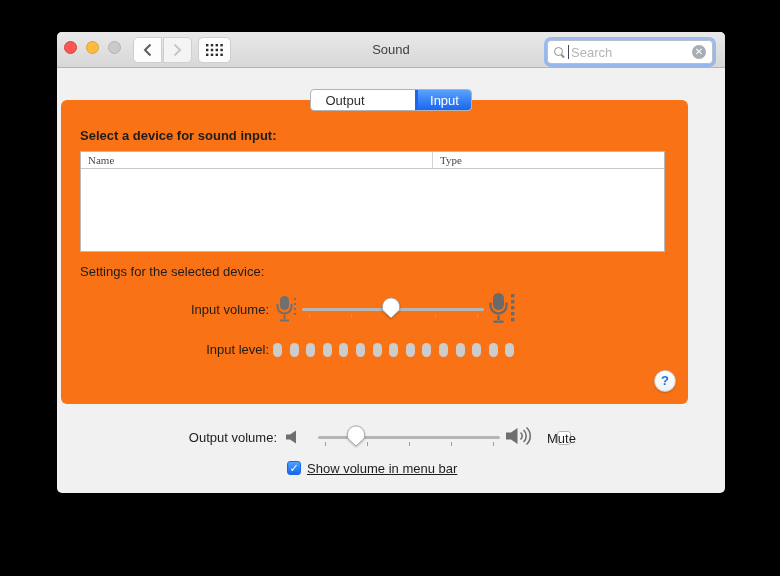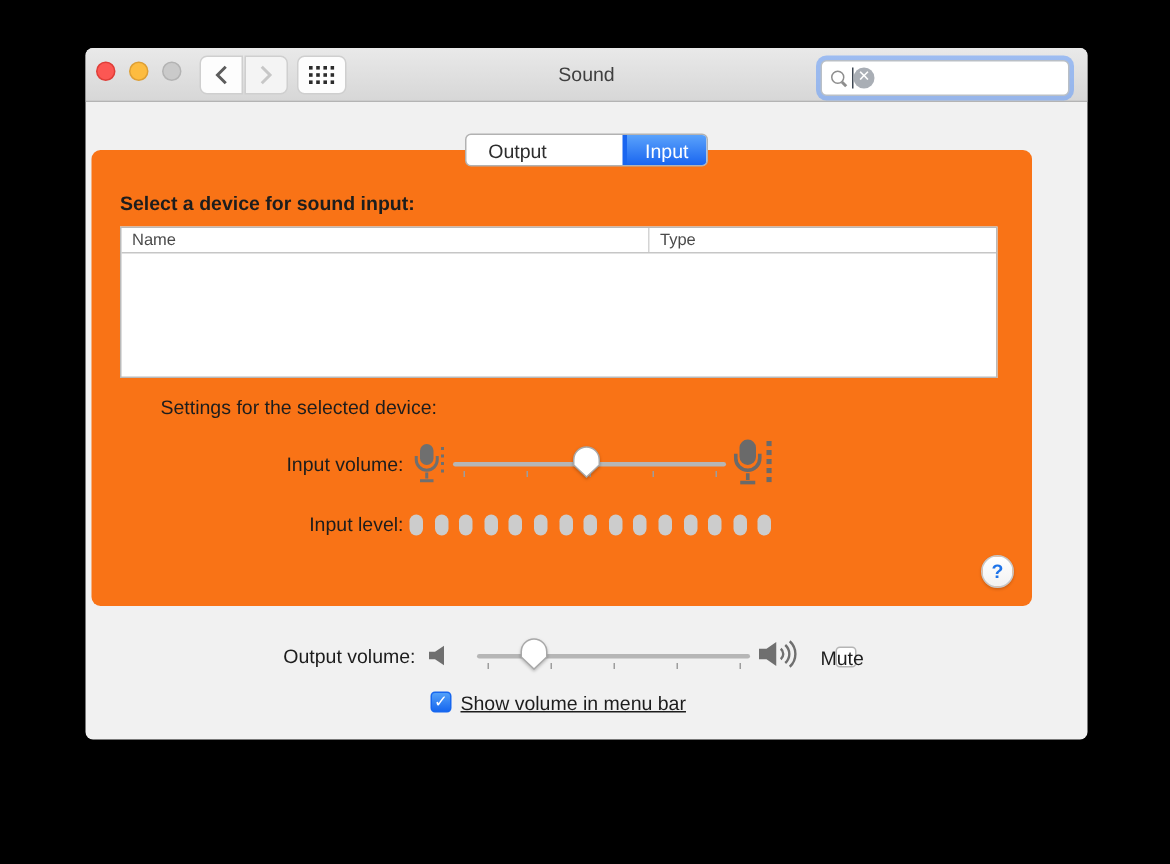--- a/index.html
+++ b/index.html
@@ -50,26 +50,26 @@
   .tab { font-size:13px; color:#2d2d2d; display:flex; align-items:center; justify-content:center; }
   .tab + .tab { border-left:3px solid #4d7c0f; }
   .tab.t0 { width:108px; } .tab.t1 { width:68px; } .tab.t2 { width:56px; }
   .tab.selected { background:linear-gradient(#5aa2fb,#1a66f0); color:#fff; border-left-color:#1a66f0;margin-left:36px; }
 
   
   .panel { position:absolute; left:4px; top:68px; width:627px; height:304px;
            background:#f97316; border-radius:6px; }
   .lbl { font-size:13px; color:#1d1d1d; }
   .select-label { position:absolute; left:19px; top:28px; font-weight:bold; }
-  .settings-label { position:absolute; left:19px; top:164px;margin-left:27px; }
+  .settings-label { position:absolute; left:19px; top:164px; }
 
   .dtable { position:absolute; left:19px; top:51px; width:585px; height:101px;
             background:#fff; border:1px solid #b9b9b9; }
   .thead { position:relative; height:17px; border-bottom:1px solid #c6c6c6; display:flex; }
-  .th { font-size:11px; color:#4a4a4a; line-height:17px; }
+  .th { font-size:11px; color:#4a4a4a; line-height:17px;font-family:Liberation Serif, serif; }
   .th.c-name { width:351px; padding-left:7px; }
   .th.c-type { padding-left:7px; border-left:1px solid #d4d4d4; }
   .trow { display:flex; height:22px; border-bottom:1px solid #ececec; }
   .trow.selected { background:#d9d9d9; border-bottom-color:#d9d9d9; }
   .cell { font-size:13px; line-height:22px; color:#161616; white-space:nowrap; }
   .cell.c-name { width:351px; padding-left:7px; }
   .cell.c-type { padding-left:7px; }
 
   
   .row-label { position:absolute; text-align:right; font-size:13px; color:#1d1d1d; }
@@ -132,20 +132,21 @@
               <rect x="14.4" y="9.6" width="2.4" height="2.4"></rect>
           </g>
         </svg>
       </div>
 
       <div class="win-title">Sound</div>
 
       <div class="search">
         <span class="mag"></span>
         <span class="caret"></span>
+        <input value="" placeholder="Search" style="">
         <span class="clear-btn">✕</span>
       </div>
     </div>
 
     <div class="tabs">
       <div class="tab t1">Output</div>
       <div class="tab t2 selected">Input</div>
     </div>
 
     <div class="panel">

